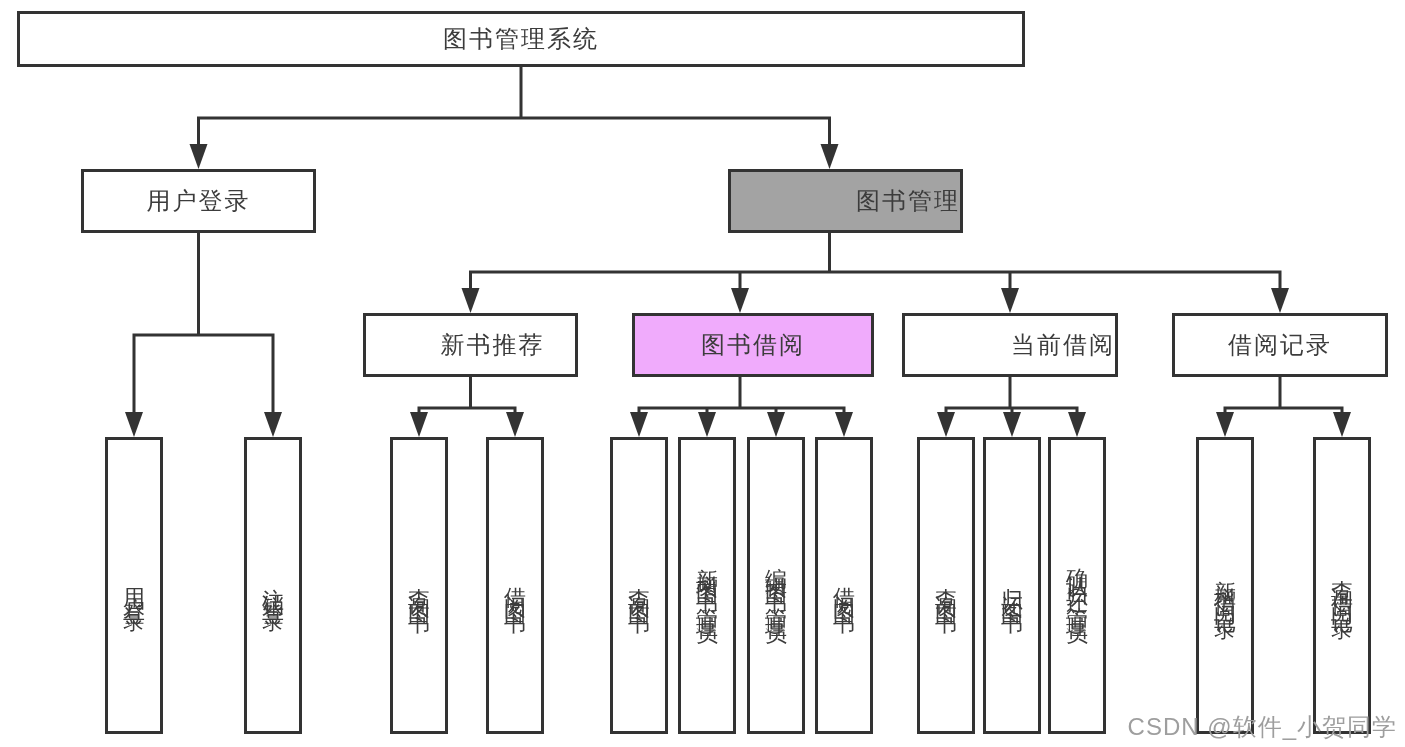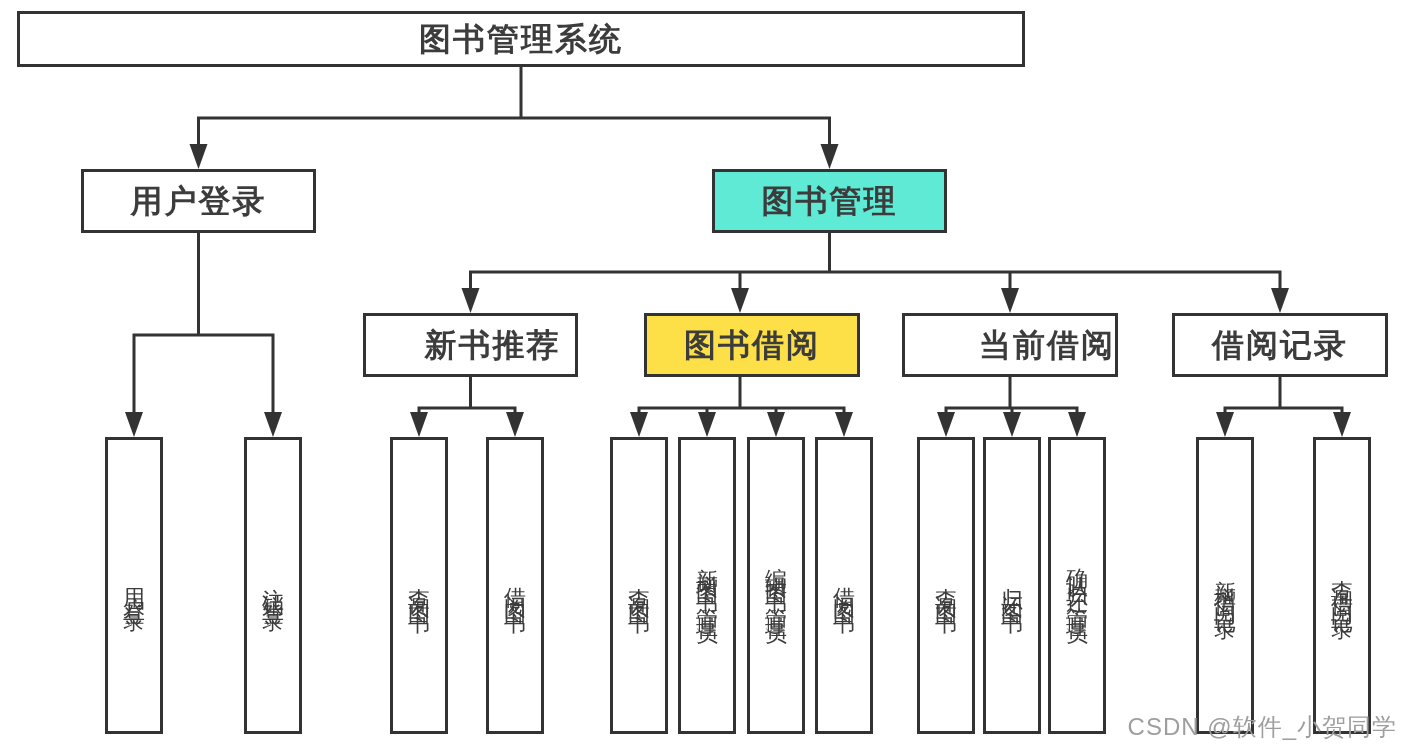--- a/index.html
+++ b/index.html
@@ -29,24 +29,23 @@
     background: #ffffff;
     border: 3px solid #333333;
     color: #3c3c3c;
     display: flex;
     align-items: center;
     justify-content: center;
     text-align: center;
     line-height: 1;
   }
   .node.h {
-    font-size: 32px;
+    font-size: 24px;
     letter-spacing: 2px;
     white-space: nowrap;
-    font-weight: bold;
   }
   .node.v {
     writing-mode: vertical-rl;
     text-orientation: mixed;
     font-size: 22px;
     letter-spacing: 8px;
     padding: 6px 0;
   }
   #watermark {
     position: absolute;
@@ -93,27 +92,27 @@
         <polygon points="1333,412 1351,412 1342,437" fill="#333333" stroke="none"></polygon>
       </g>
     </svg>
   <div id="nodes">
       <div class="node h" style="left: 17px; top: 11px; width: 1008px; height: 56px; border-color: rgb(51, 51, 51); background: rgb(255, 255, 255); color: rgb(60, 60, 60);">
         <span>图书管理系统</span>
       </div>
       <div class="node h" style="left: 81px; top: 169px; width: 235px; height: 64px; border-color: rgb(51, 51, 51); background: rgb(255, 255, 255); color: rgb(60, 60, 60);">
         <span>用户登录</span>
       </div>
-      <div class="node h" style="left: 712px; top: 169px; width: 235px; height: 64px; border-color: rgb(51, 51, 51); background: #5eead4; color: rgb(60, 60, 60);">
+      <div class="node h" style="left: 728px; top: 169px; width: 235px; height: 64px; border-color: rgb(51, 51, 51); background: #a3a3a3; color: rgb(60, 60, 60); justify-content: flex-end;">
         <span>图书管理</span>
       </div>
       <div class="node h" style="left: 363px; top: 313px; width: 215px; height: 64px; border-color: rgb(51, 51, 51); background: rgb(255, 255, 255); color: rgb(60, 60, 60); padding-left: 44px;">
         <span>新书推荐</span>
       </div>
-      <div class="node h" style="left: 632px; top: 313px; width: 216px; height: 64px; border-color: rgb(51, 51, 51); background: #fde047; color: rgb(60, 60, 60); margin-left: 12px;">
+      <div class="node h" style="left: 632px; top: 313px; width: 242px; height: 64px; border-color: rgb(51, 51, 51); background: #f0abfc; color: rgb(60, 60, 60);">
         <span>图书借阅</span>
       </div>
       <div class="node h" style="left: 902px; top: 313px; width: 216px; height: 64px; border-color: rgb(51, 51, 51); background: rgb(255, 255, 255); color: rgb(60, 60, 60); justify-content: flex-end;">
         <span>当前借阅</span>
       </div>
       <div class="node h" style="left: 1172px; top: 313px; width: 216px; height: 64px; border-color: rgb(51, 51, 51); background: rgb(255, 255, 255); color: rgb(60, 60, 60);">
         <span>借阅记录</span>
       </div>
       <div class="node v" style="left: 105px; top: 437px; width: 58px; height: 297px; border-color: rgb(51, 51, 51); background: rgb(255, 255, 255); color: rgb(60, 60, 60);">
         <span>用户登录</span>

